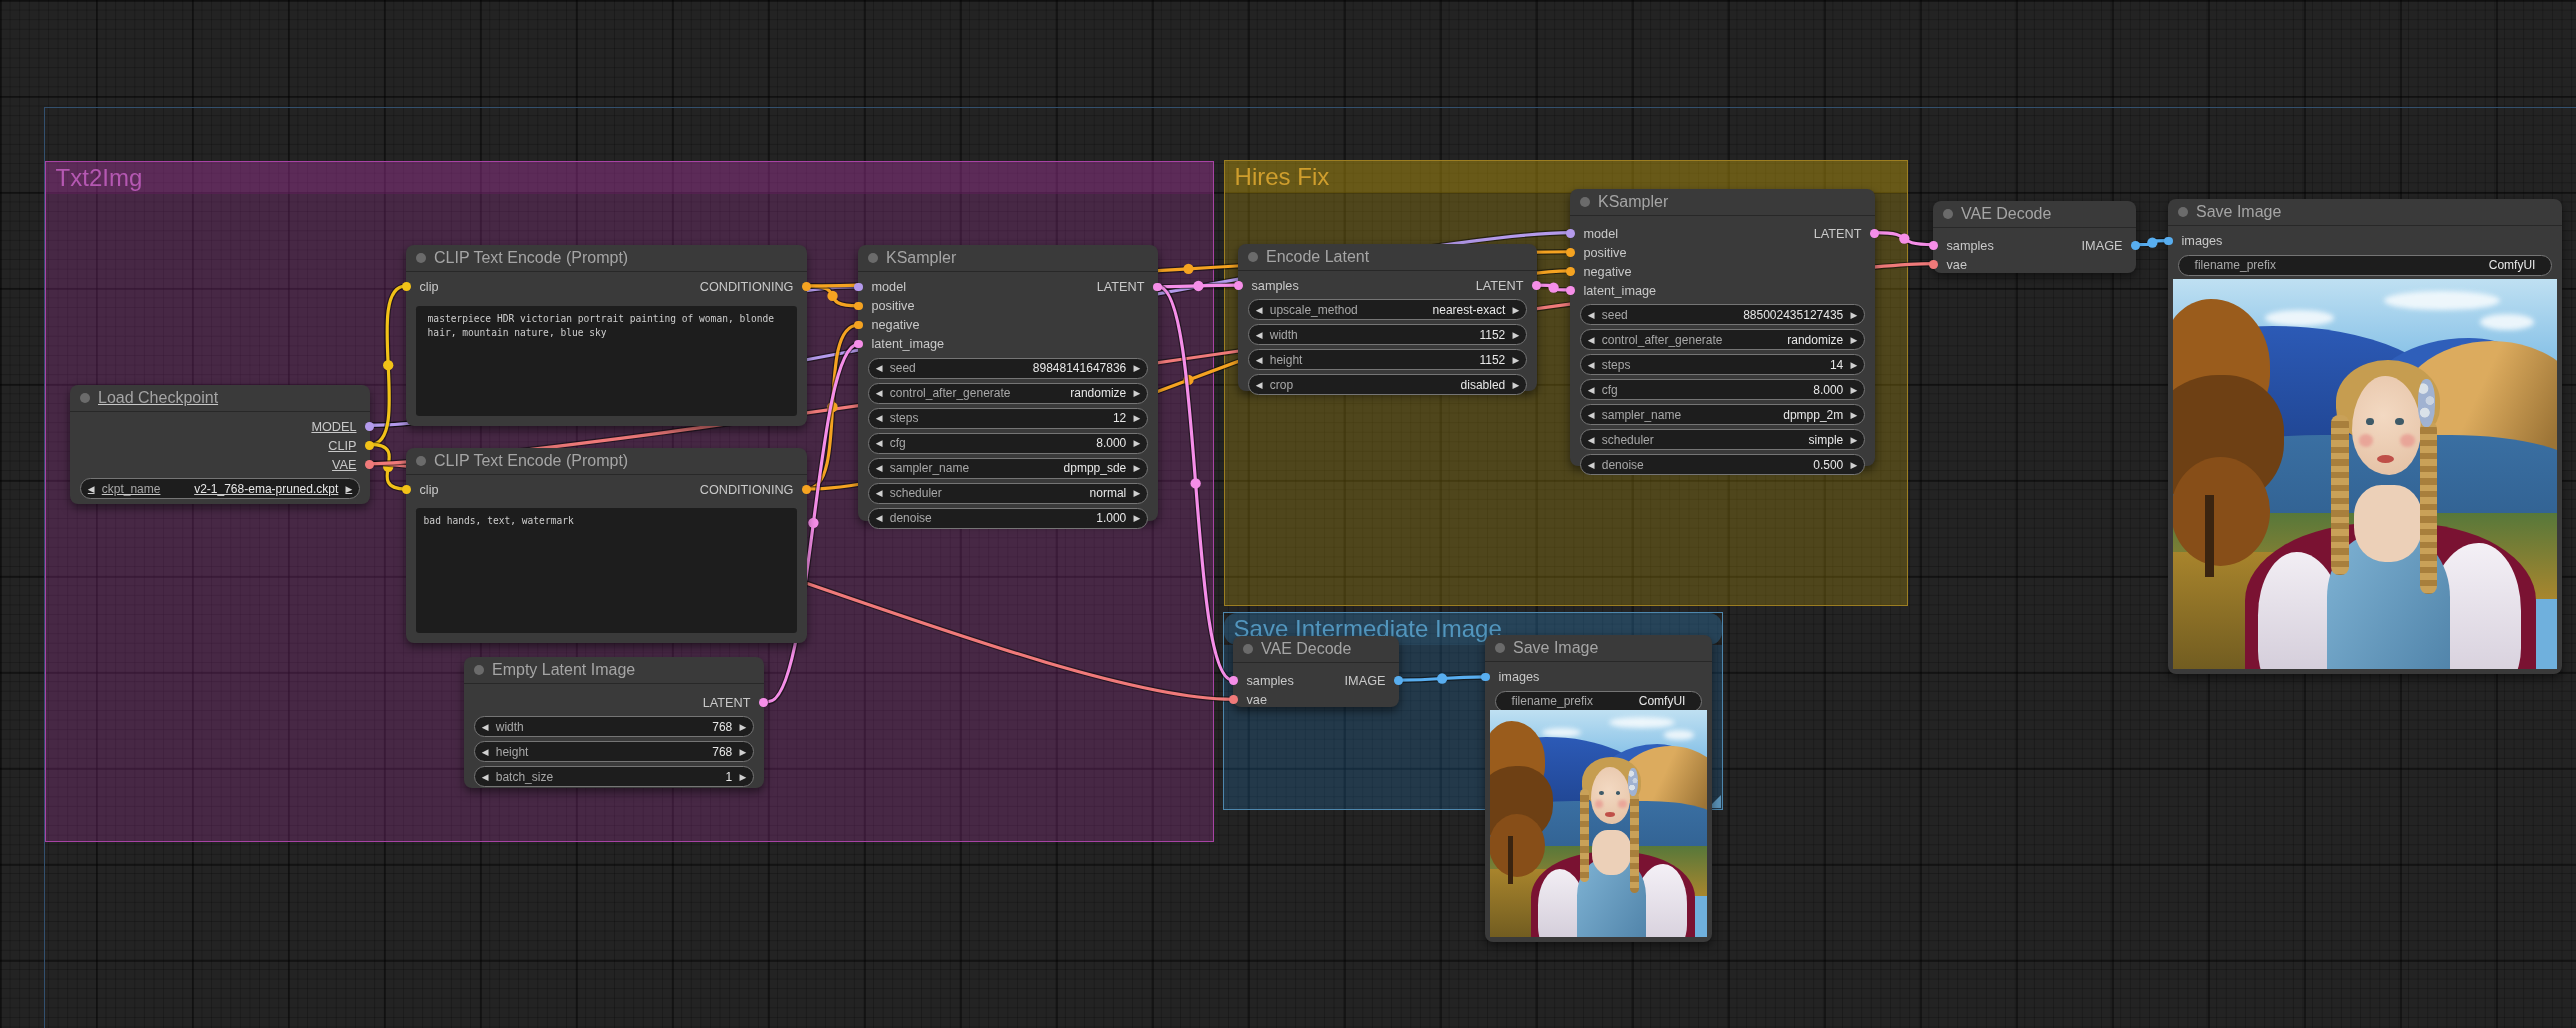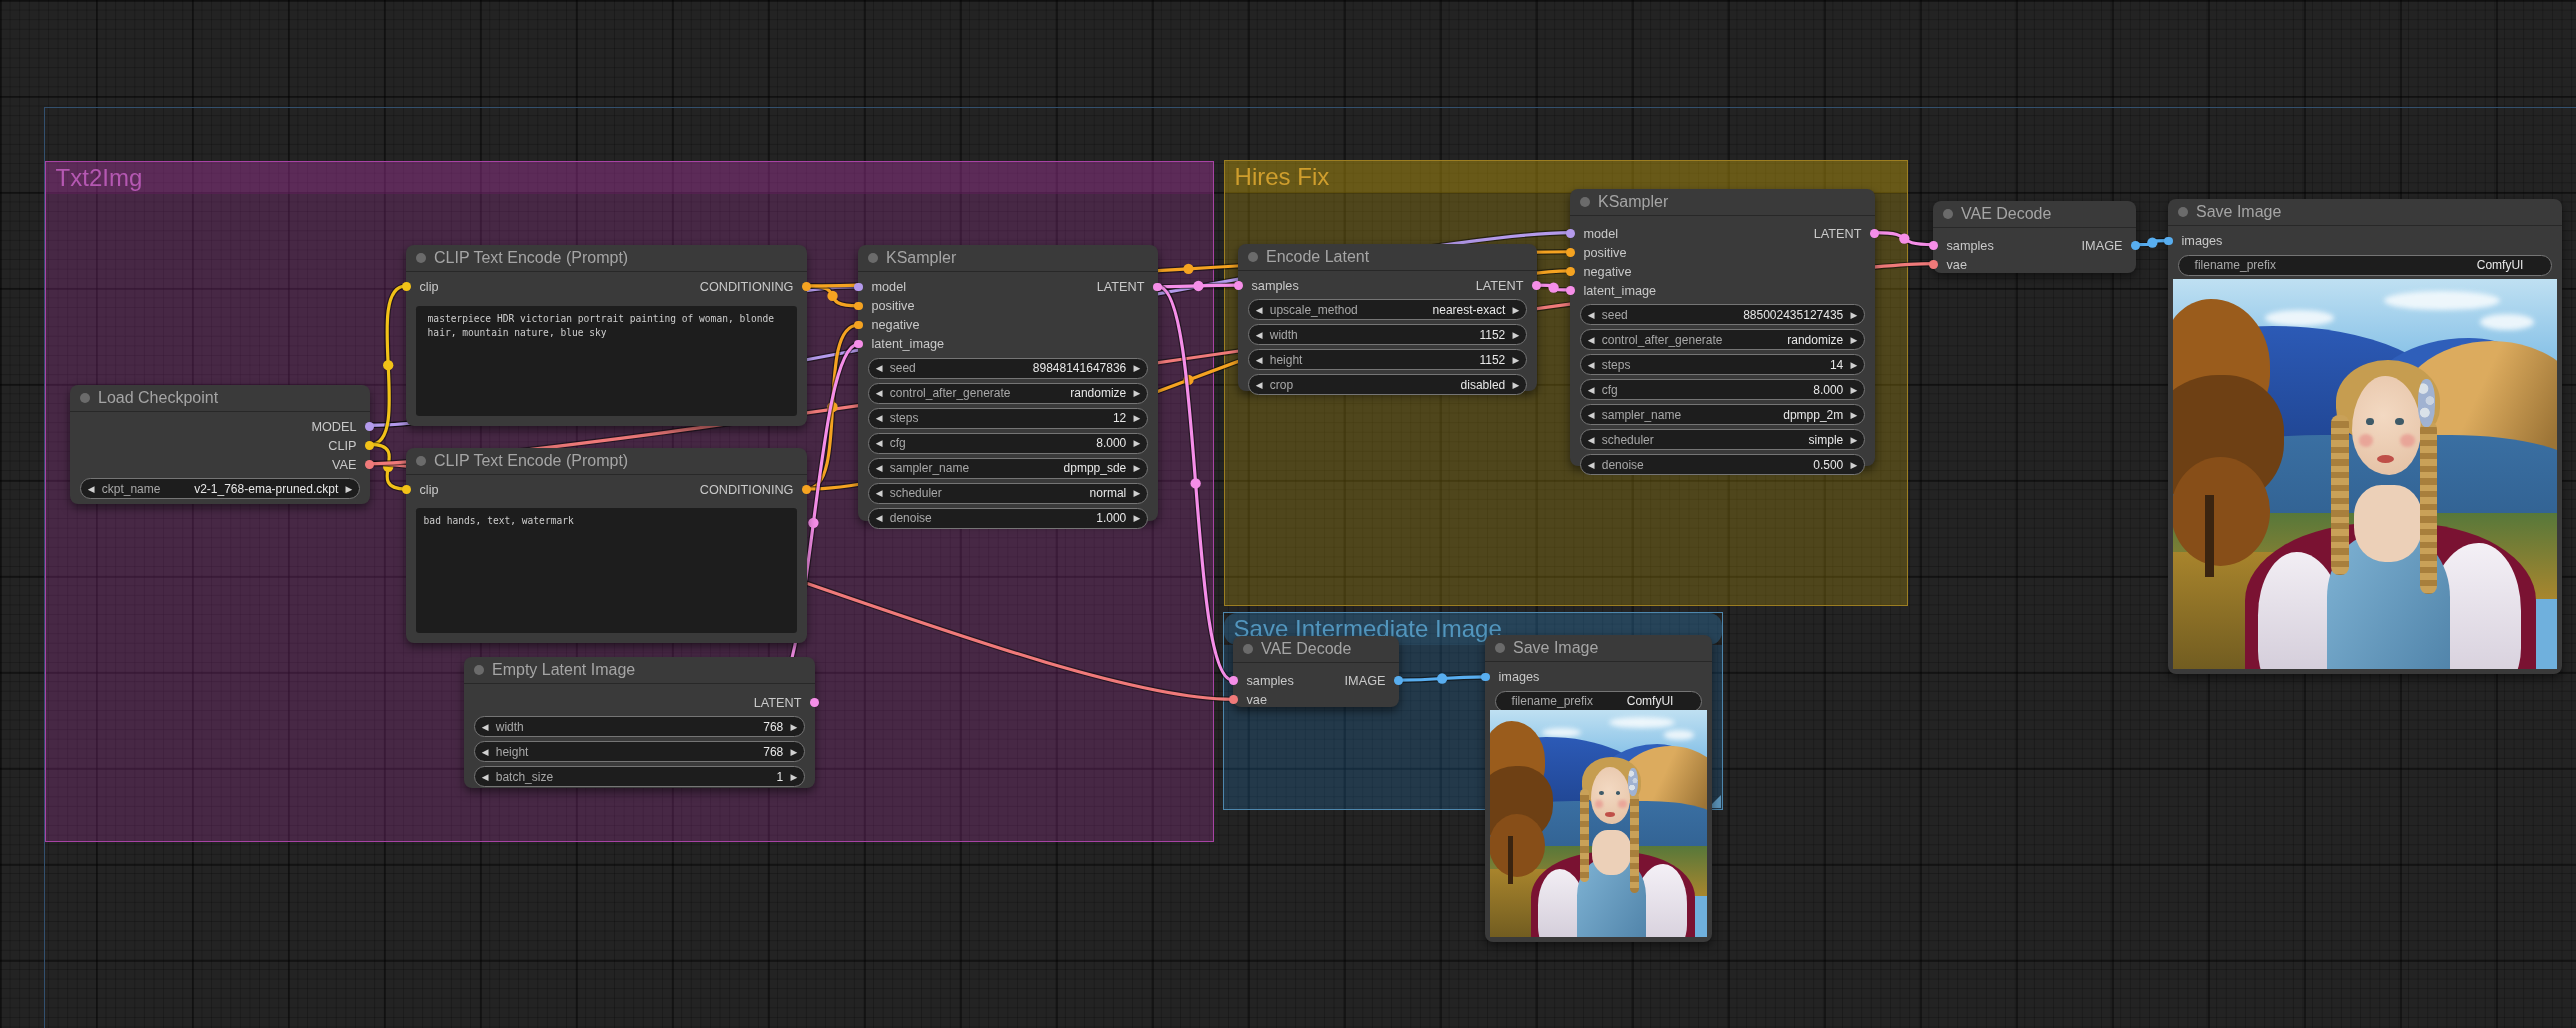--- a/index.html
+++ b/index.html
@@ -36,21 +36,21 @@
   .prow .out-label{margin-left:auto;}
   .pdot{position:absolute;width:8.8px;height:8.8px;border-radius:50%;top:4.8px;}
   .pdot.in{left:-4px;} .pdot.out{right:-4px;}
   .widget{height:19px;margin:4px 9.6px 0;background:#1d1d1d;border:0.8px solid #757575;
     border-radius:10.4px;display:flex;align-items:center;padding:0 7.2px;font-size:12px;}
   .widget .w-arrow{color:#d0d0d0;font-size:8.8px;flex:none;}
   .widget .w-label{color:#a8a8a8;margin-left:7.2px;white-space:nowrap;}
   .widget .w-value{color:#e8e8e8;margin-left:auto;margin-right:7.2px;white-space:nowrap;}
   .widget.textw{padding:0 16px;}
   .widget.textw .w-label{margin-left:0;}
-  .widget.textw .w-value{margin-right:12px;}
+  .widget.textw .w-value{margin-right:0;}
   .node-text{position:absolute;left:9.6px;right:9.6px;bottom:9.6px;background:#1d1d1d;
     border-radius:3.2px;padding:5.6px 8px;font-family:"DejaVu Sans Mono", monospace;
     font-size:9.6px;line-height:1.55;color:#cdcdcd;overflow:hidden;}
   .node-image{position:absolute;left:4.8px;right:4.8px;bottom:4.8px;overflow:hidden;background:#345;}
   
   .painting{position:absolute;inset:0;overflow:hidden;background:#6fb0dd;}
   .painting div{position:absolute;}
   .p-sky{left:0;top:0;right:0;height:34%;background:linear-gradient(#bfe0f2,#8cc4e8 55%,#6fb0dd);}
   .p-cloud{background:#f4fafd;border-radius:50%;filter:blur(2.4px);opacity:.9;}
   .p-ridge-far{left:-6%;top:12%;width:78%;height:34%;background:linear-gradient(#2c5ab6,#1f4490);border-radius:45% 65% 0 0;}
@@ -159,21 +159,21 @@
       <path d="M 2355 292 C 2410 292, 2373 307, 2428 307" fill="none" stroke="#f58ee8" stroke-width="4"></path>
       <circle cx="2391.5" cy="299.5" r="6.5" fill="#f58ee8"></circle>
       <path d="M 2683 307 C 2738 307, 2668 302, 2723 302" fill="none" stroke="rgba(10,10,10,0.55)" stroke-width="7"></path>
       <path d="M 2683 307 C 2738 307, 2668 302, 2723 302" fill="none" stroke="#58aef0" stroke-width="4"></path>
       <circle cx="2703" cy="304.5" r="6.5" fill="#58aef0"></circle>
       <path d="M 1757 854 C 1812 854, 1810 850, 1865 850" fill="none" stroke="rgba(10,10,10,0.55)" stroke-width="7"></path>
       <path d="M 1757 854 C 1812 854, 1810 850, 1865 850" fill="none" stroke="#58aef0" stroke-width="4"></path>
       <circle cx="1811" cy="852" r="6.5" fill="#58aef0"></circle>
     </svg>
 
-  <div class="node" style="left:70px;top:385px;width:300px;height:119px;">
+  <div class="node" style="left:70px;top:385px;width:300px;height:119px;text-decoration:underline;">
       <div class="node-title">
         <span class="tdot"></span>
         <span>Load Checkpoint</span>
       </div>
       <div class="rows" style="padding-top: 5.6px;">
         <div class="prow">
           <span class="out-label">MODEL</span>
           <span class="pdot out" style="background: rgb(180, 154, 236);"></span>
         </div>
         <div class="prow">
@@ -283,21 +283,21 @@
         <span class="w-value">normal</span>
         <span class="w-arrow">▶</span>
       </div>
       <div class="widget">
         <span class="w-arrow">◀</span>
         <span class="w-label">denoise</span>
         <span class="w-value">1.000</span>
         <span class="w-arrow">▶</span>
       </div>
     </div>
-  <div class="node" style="left:464px;top:657px;width:351px;height:131px;">
+  <div class="node" style="left:464px;top:657px;width:300px;height:131px;">
       <div class="node-title">
         <span class="tdot"></span>
         <span>Empty Latent Image</span>
       </div>
       <div class="rows" style="padding-top: 9.6px;">
         <div class="prow">
           <span class="out-label">LATENT</span>
           <span class="pdot out" style="background: rgb(245, 142, 232);"></span>
         </div>
       </div>

